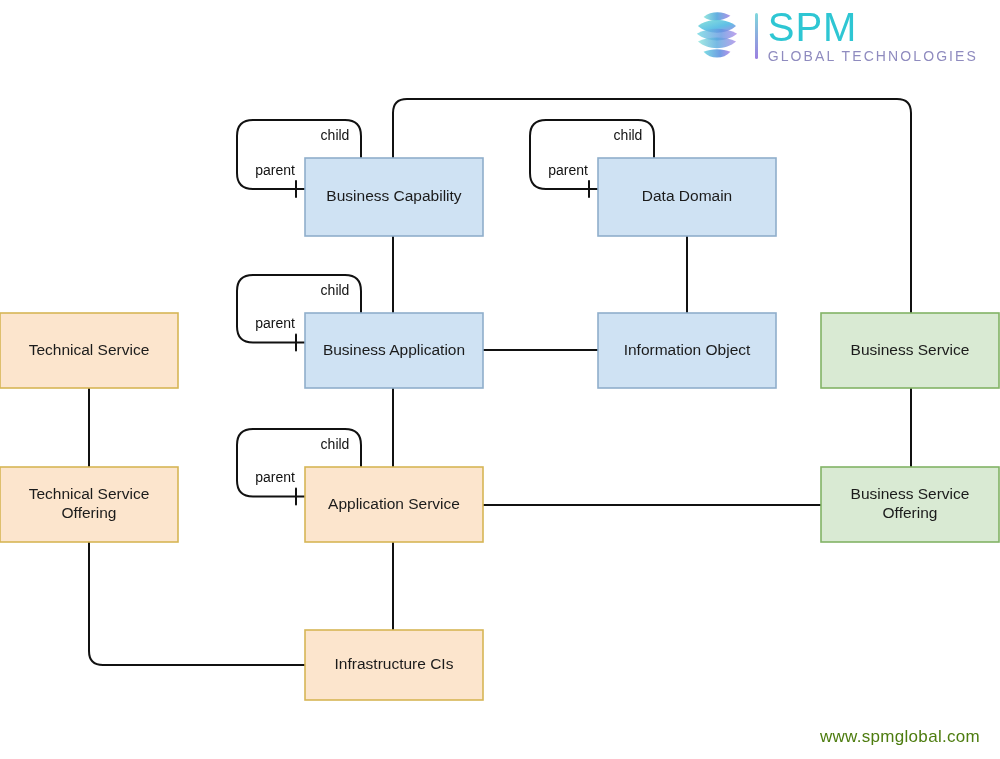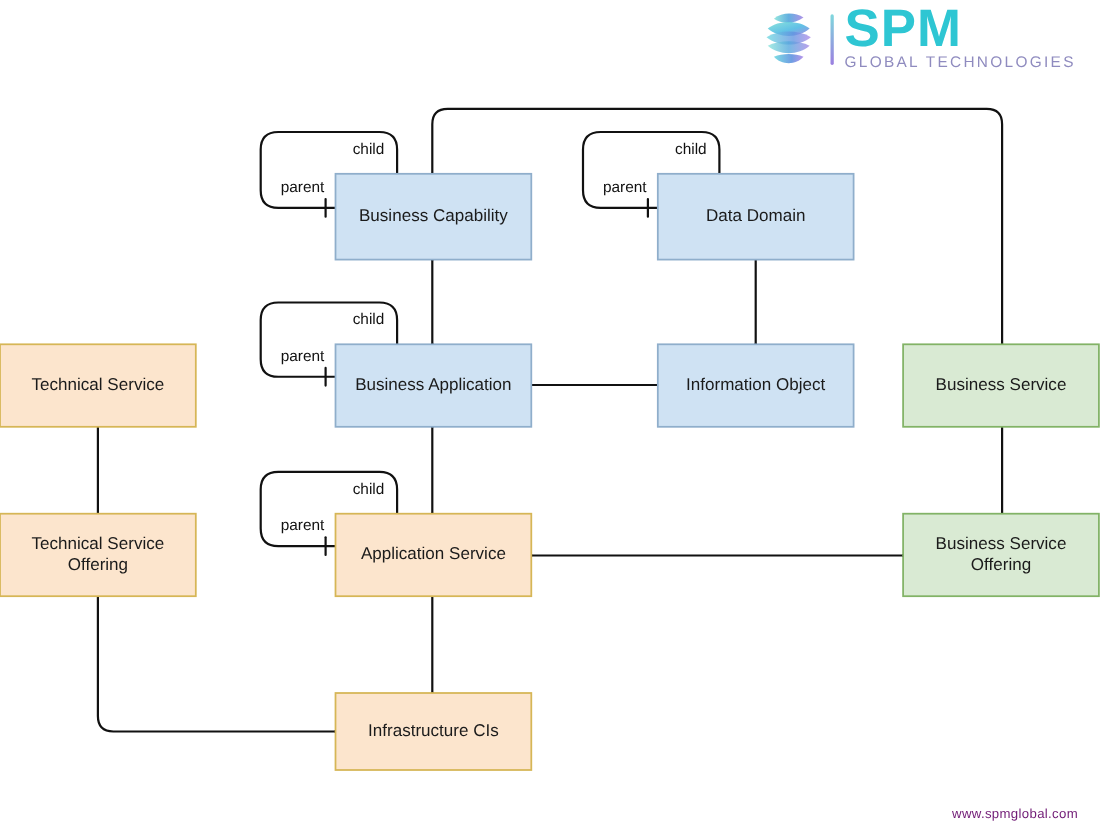--- a/index.html
+++ b/index.html
@@ -18,31 +18,31 @@
     display:flex; align-items:center; gap:10px;
   }
   .logo-mark{width:56px;height:56px;display:block;}
   .logo-divider{
     width:3px;height:46px;
     background:linear-gradient(180deg,#7fd8dd 0%, #9b7fe0 100%);
     border-radius:2px;
   }
   .logo-text{display:flex;flex-direction:column;justify-content:center;}
   .logo-spm{
-    font-size:48px;line-height:36px;font-weight:bold;letter-spacing:1px;
+    font-size:40px;line-height:36px;font-weight:normal;letter-spacing:1px;
     color:#2ec6d3;
   }
   .logo-sub{
     font-size:14px;letter-spacing:2.1px;color:#8f8bbf;margin-top:3px;
   }
 
   
   .watermark{
     position:absolute; right:20px; bottom:12px;
-    font-size:12px; color:#701a75; letter-spacing:.3px;
+    font-size:17px; color:#4d7c0f; letter-spacing:.3px;
   }
 
   
   .node-label{
     font-family:"Liberation Sans", sans-serif;
     font-size:15.5px; fill:#1b1b1b;
     text-anchor:middle; dominant-baseline:middle;
   }
   .edge-label{
     font-family:"Liberation Sans", sans-serif;

